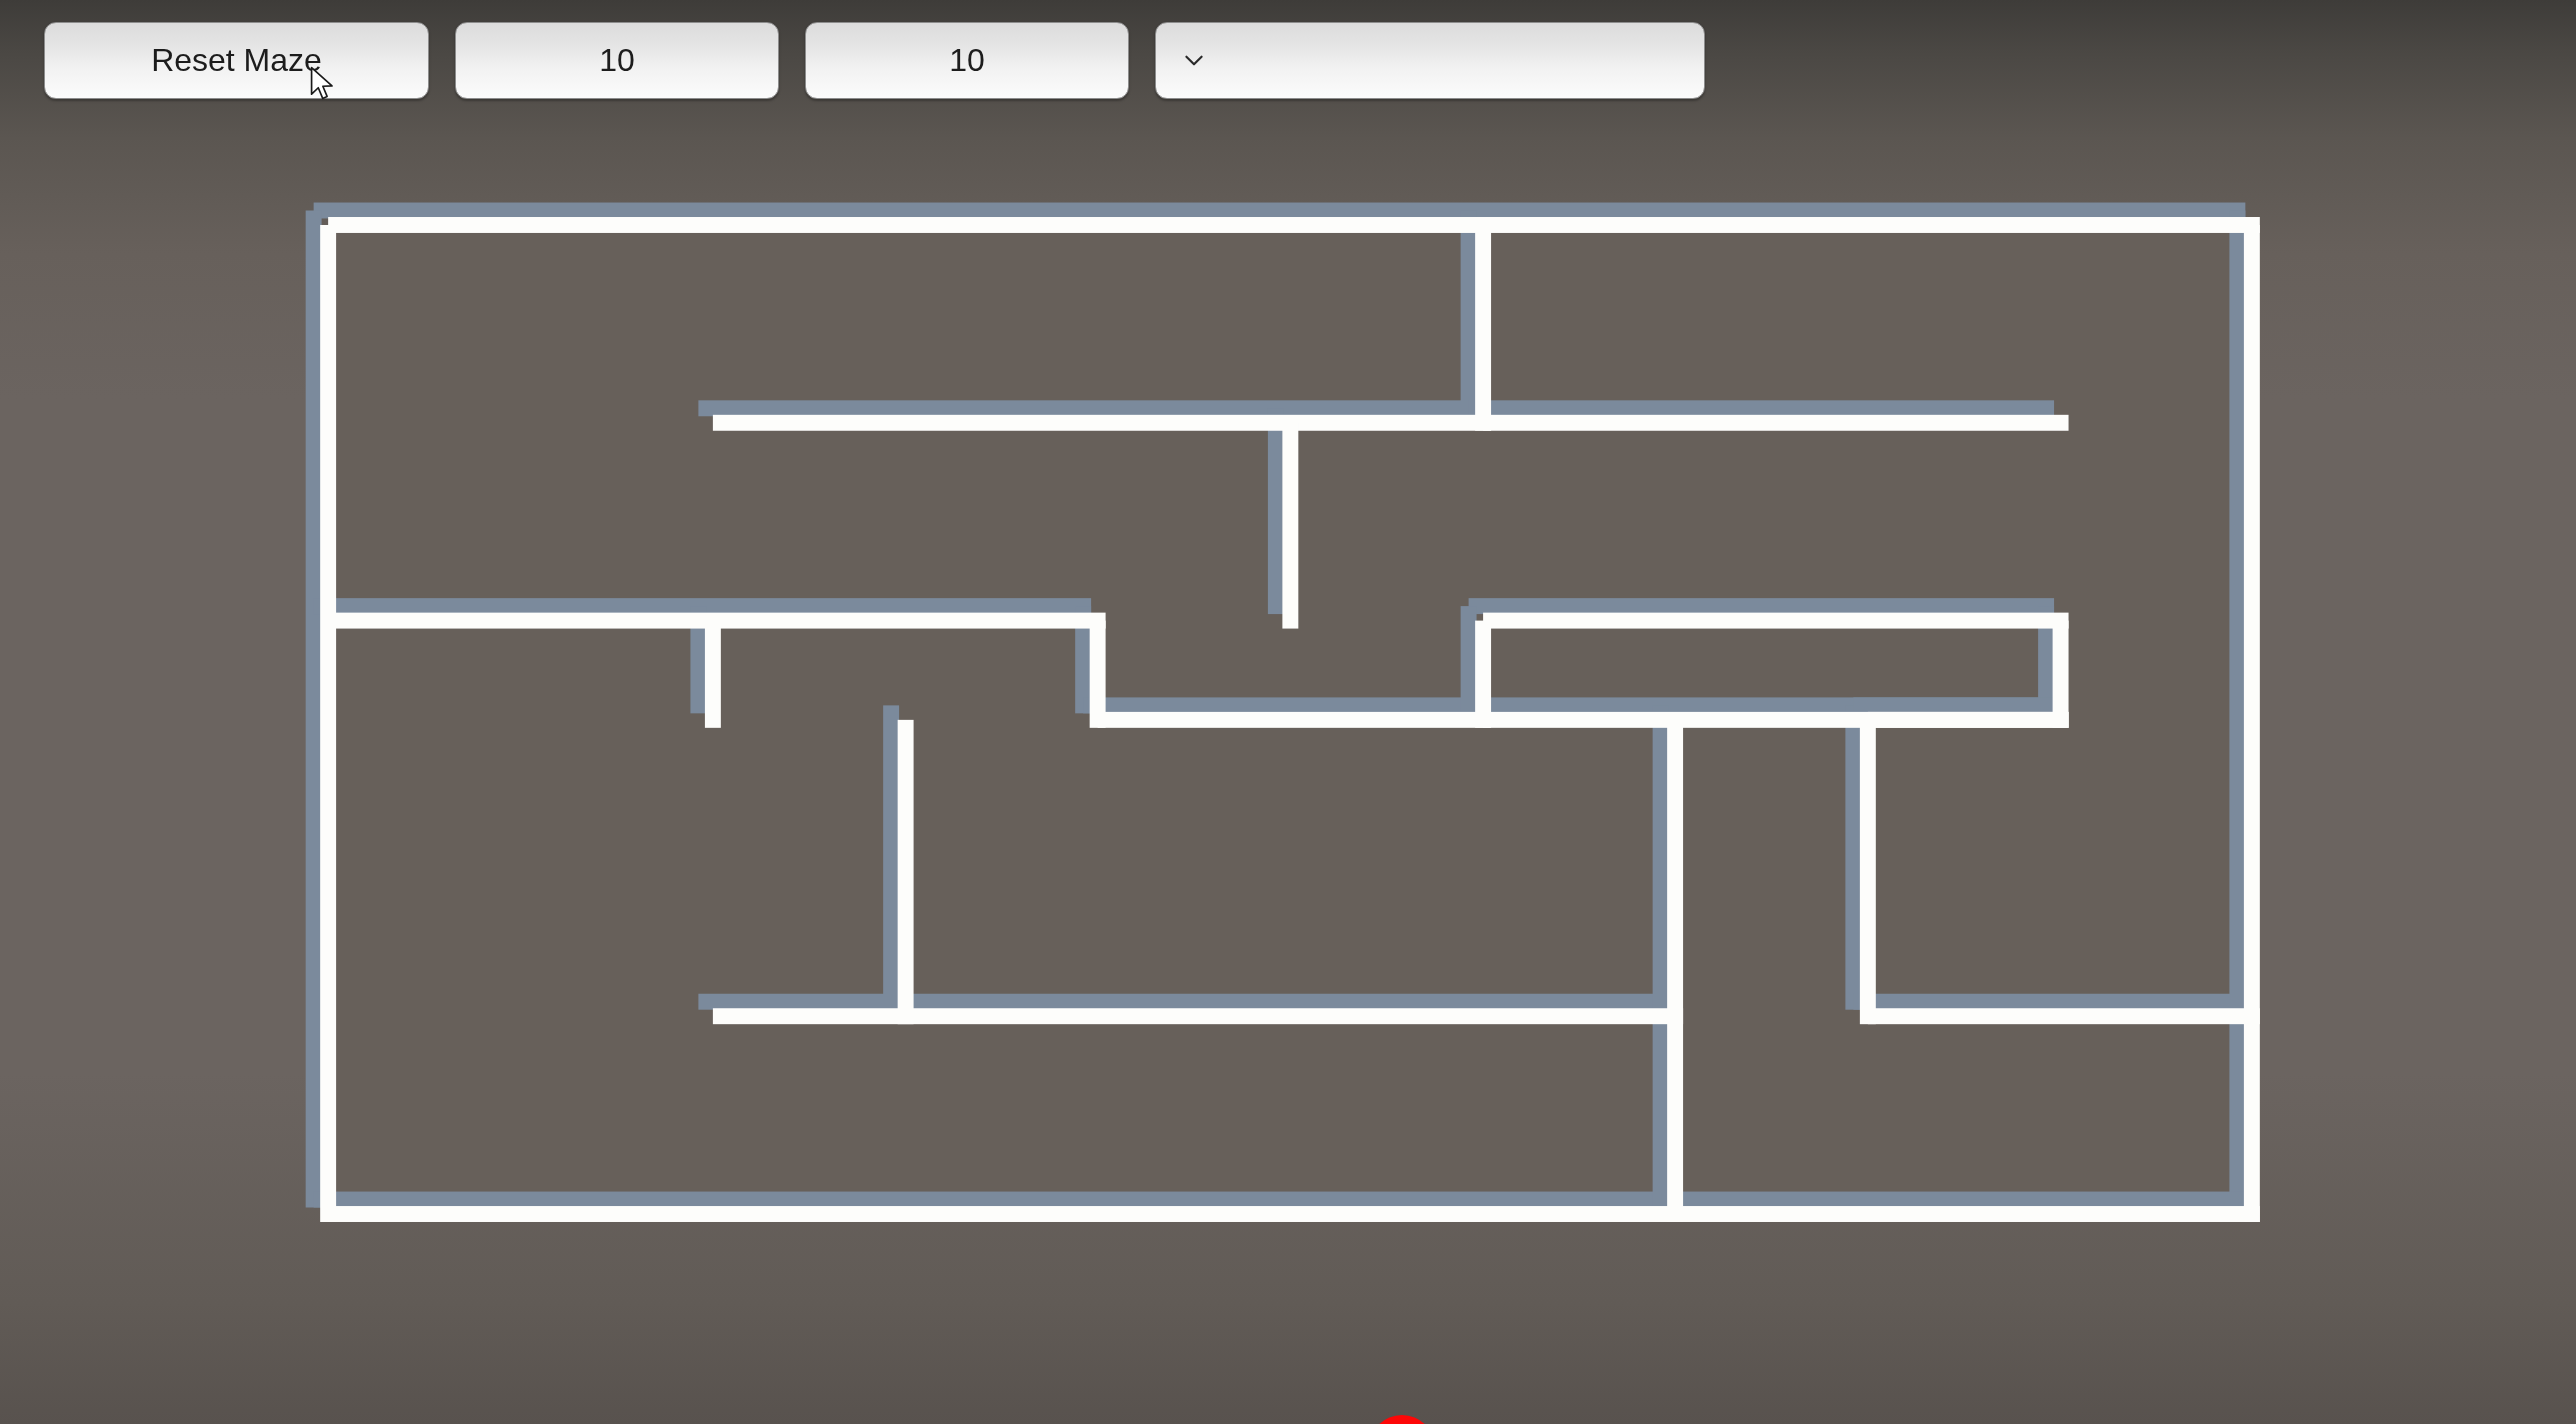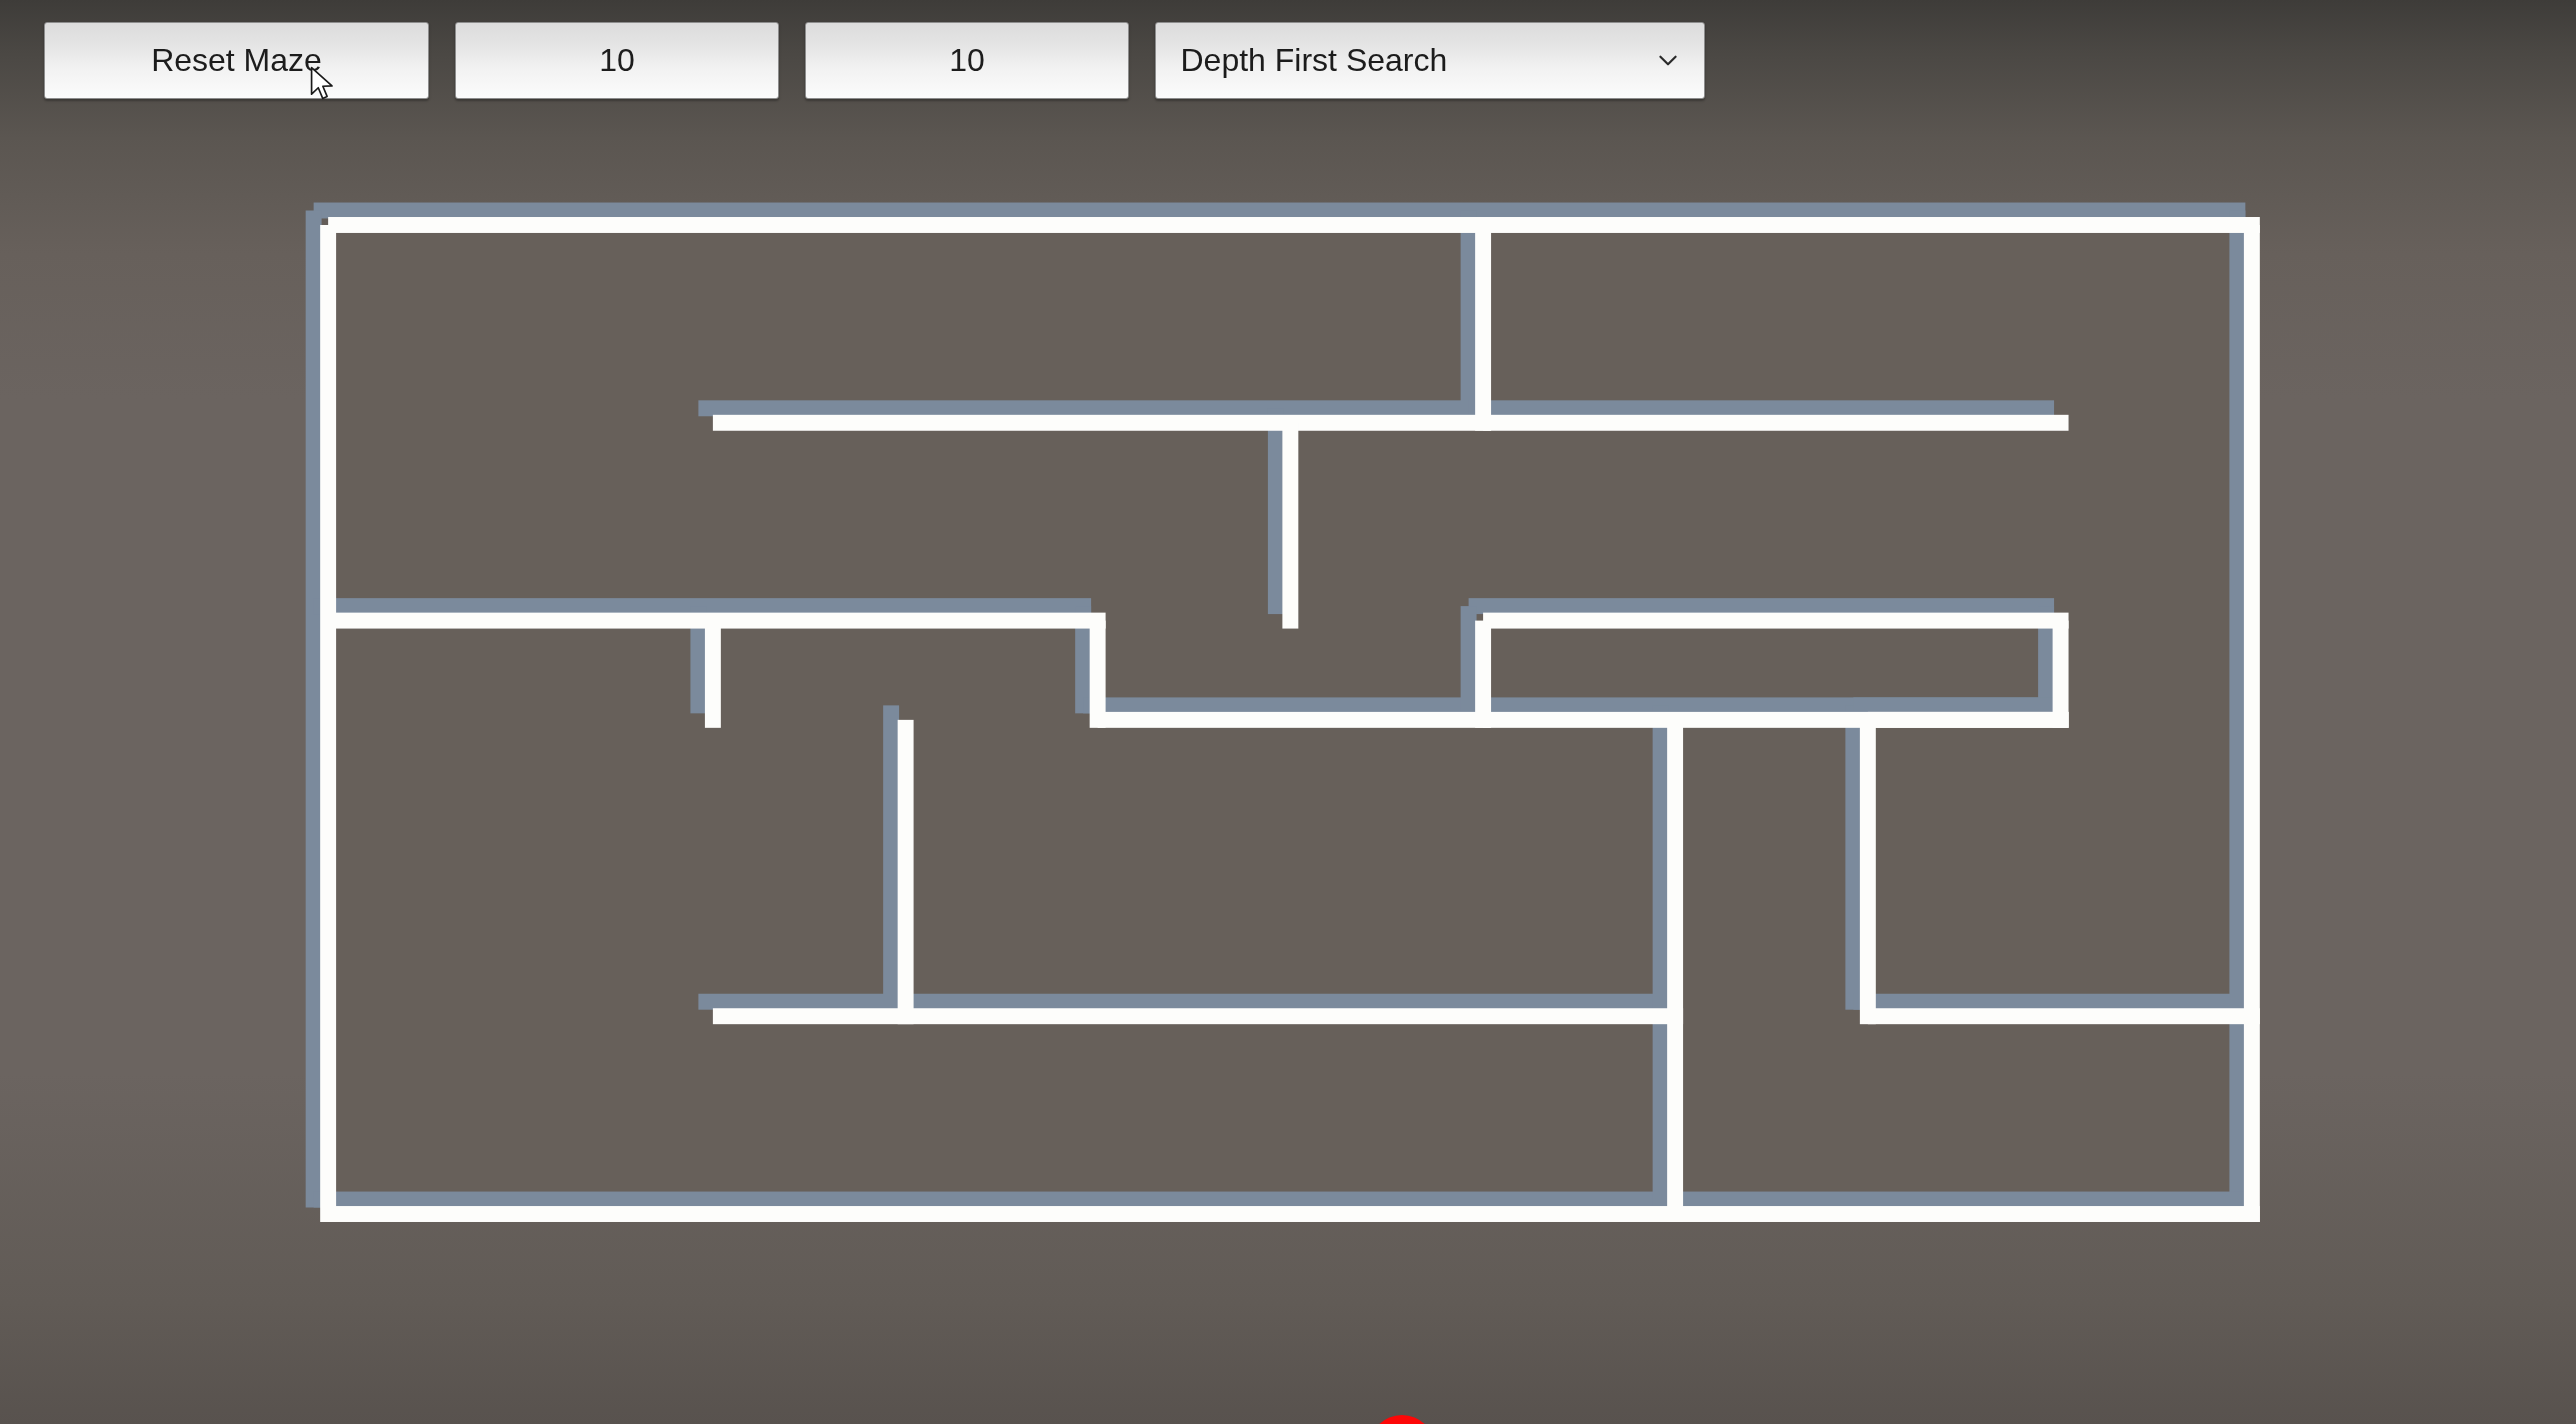--- a/index.html
+++ b/index.html
@@ -31,21 +31,21 @@
     height: 135px;
     display: flex;
     align-items: flex-start;
     gap: 26px;
     padding: 21.5px 0 0 44px;
     box-sizing: border-box;
   }
   .ctl {
     height: 77px;
     border: 0.8px solid #8d8d8d;
-    border-radius: 3px;
+    border-radius: 12px;
     background: linear-gradient(to bottom, #dcdcdc 0%, #e4e4e4 28%, #f2f2f2 62%, #fcfcfc 100%);
     color: #1c1c1c;
     font-size: 32px;
     font-family: "Liberation Sans", sans-serif;
     box-sizing: border-box;
     display: flex;
     align-items: center;
     justify-content: center;
     box-shadow: 0 1.5px 2.3px rgba(0,0,0,0.30);
     padding: 0;
@@ -104,21 +104,20 @@
 
 <div id="toolbar">
 
   <button class="ctl" id="reset-btn">Reset Maze</button>
 
   <input class="ctl num-input" id="rows-input" type="text" value="10" style="">
 
   <input class="ctl num-input" id="cols-input" type="text" value="10" style="">
 
   <div class="ctl" id="algo-select">
-    <span id="algo-label">Depth First Search</span>
     <svg id="algo-chevron" viewBox="0 0 24 24">
       <path d="M5 9 L12 16 L19 9" fill="none" stroke="#2a2a2a" stroke-width="2" stroke-linecap="round" stroke-linejoin="round"></path>
     </svg>
   </div>
 
 </div>
 
 <div id="maze-wrap">
   <svg id="maze-svg" viewBox="-40 -40 2735 1445">
     <g id="maze-floor-group">

